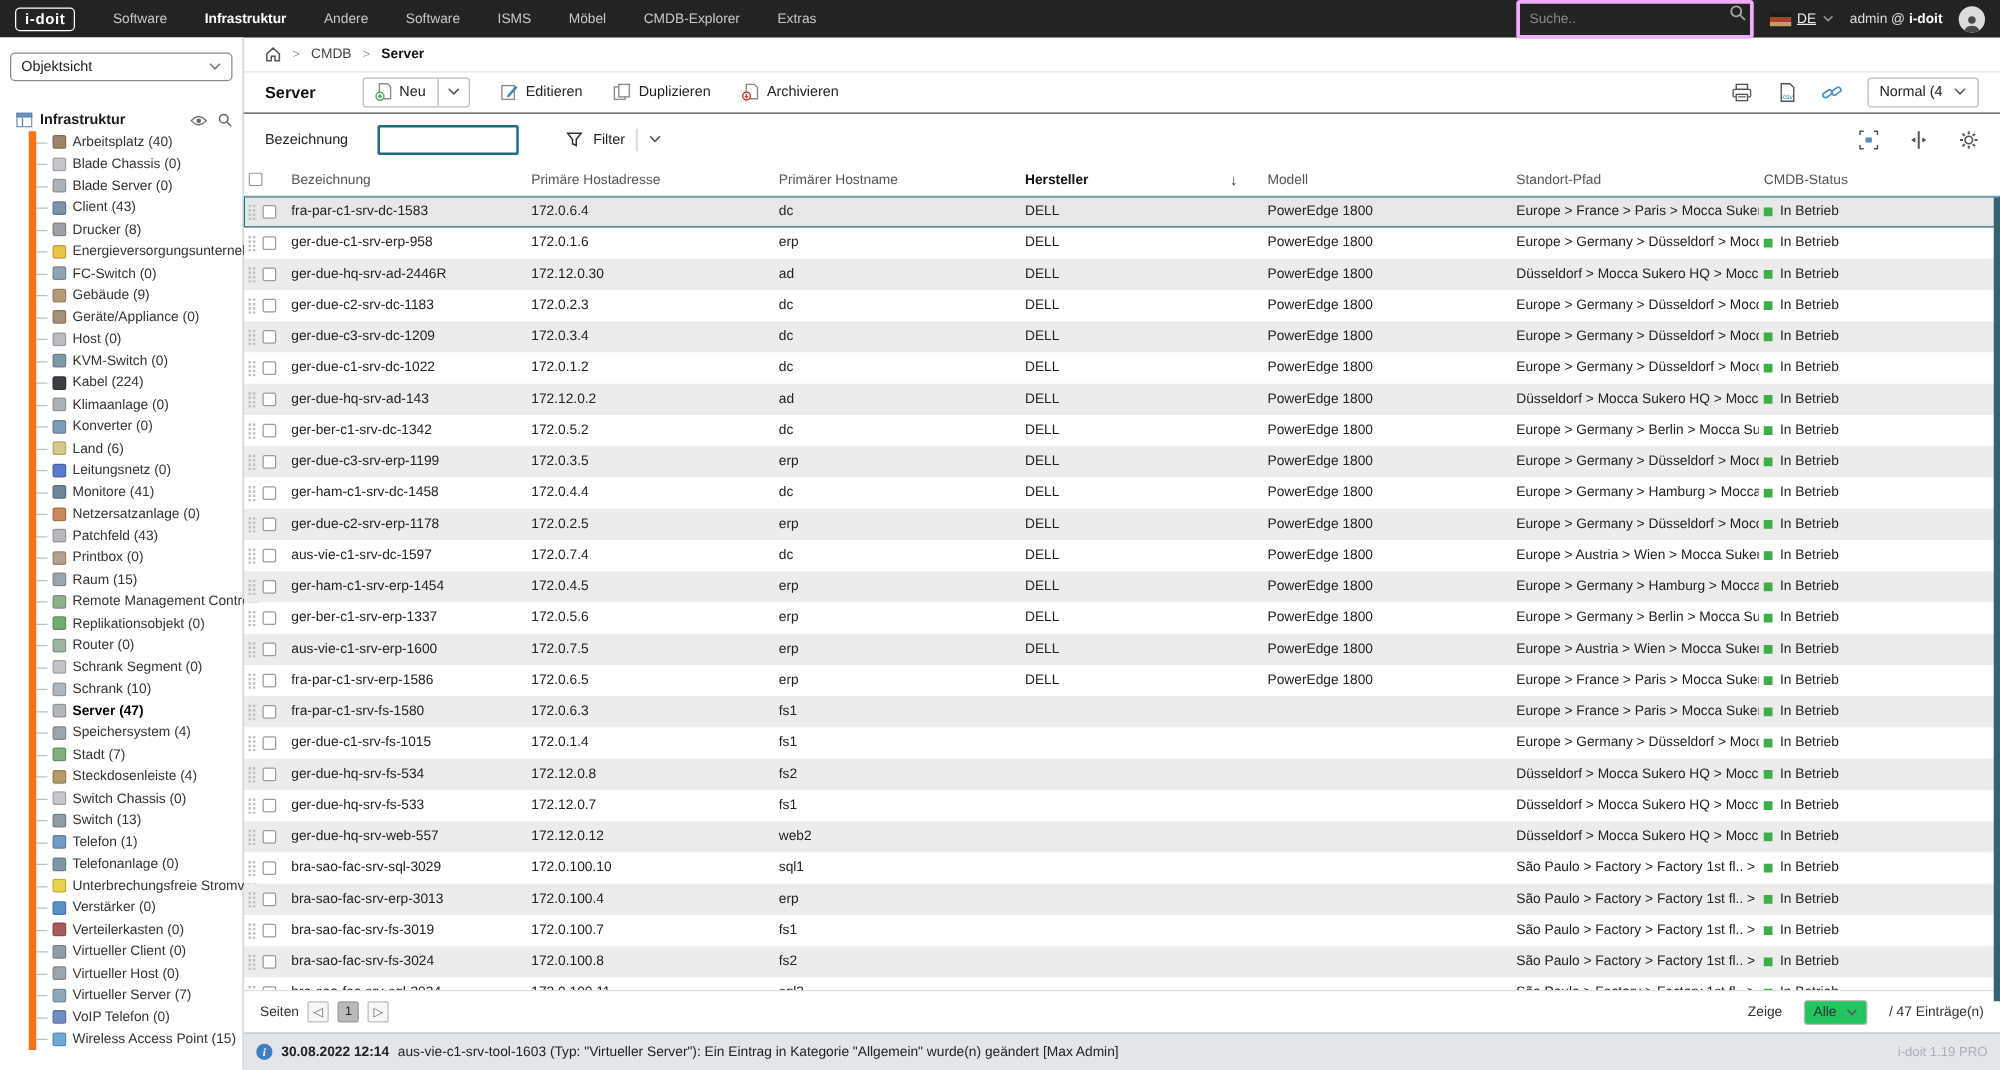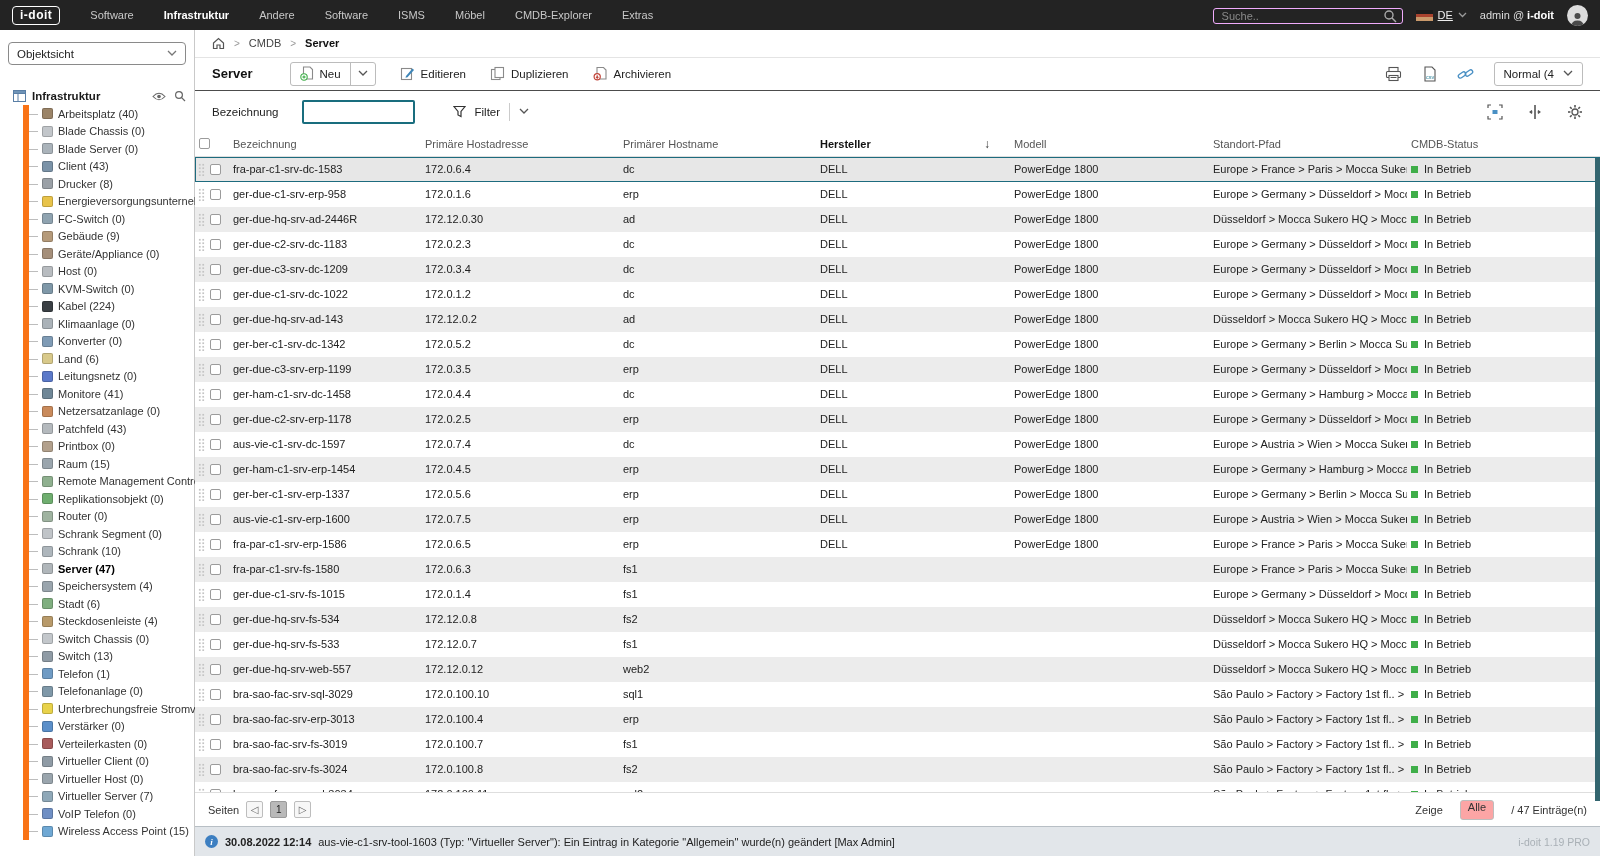--- a/index.html
+++ b/index.html
@@ -9,21 +9,21 @@
   
   .topnav { height:30px; background:#232323; display:flex; align-items:center;
     padding:0 12px; color:#c8c8c8; }
   .logo { border:1.5px solid #fff; border-radius:4px; color:#fff; font-weight:bold;
     font-size:12px; padding:1px 7px 2px; margin-right:30px; letter-spacing:.5px; }
   .menu { display:flex; gap:30px; font-size:11px; }
   .menu-item { cursor:pointer; }
   .menu-item.active { color:#fff; font-weight:bold; }
   .topnav-right { margin-left:auto; display:flex; align-items:center; gap:13px; }
   .searchbox { position:relative; width:190px; }
-  .searchbox input { width:100%; height:16px; background:transparent; border:1px solid #f0abfc;
+  .searchbox input { width:100%; height:31px; background:transparent; border:3px solid #f0abfc;
     border-radius:3px; color:#ddd; font-size:11px; padding:0 24px 0 8px; outline:none;
     font-family:"Liberation Sans",sans-serif; }
   .searchbox input::placeholder { color:#8a8a8a; }
   .searchbox .mag { position:absolute; right:6px; top:3px; }
   .lang { display:flex; align-items:center; gap:5px; font-size:11px; color:#eee;text-decoration:underline; }
   .flag { width:17px; height:11px; display:inline-block;
     background:linear-gradient(#1c1c1c 0 33%, #a8422e 33% 66%, #c9996b 66% 100%); }
   .user { font-size:11px; color:#ddd; white-space:nowrap; }
   .user b { color:#fff; }
   .avatar { width:21px; height:21px; border-radius:50%; background:#dcdcdc;
@@ -108,21 +108,21 @@
 
   
   .pager { height:35px; display:flex; align-items:center; gap:7px; padding:0 13px;
     font-size:11px; color:#333; border-top:1px solid #dedede; background:#fff; }
   .page-btn { width:17px; height:17px; border:1px solid #bdbdbd; border-radius:2px;
     display:flex; align-items:center; justify-content:center; font-size:10px; color:#666;
     background:#f7f7f7; cursor:pointer; }
   .page-btn.current { background:#b9b9b9; color:#222; border-color:#9a9a9a; }
   .pager-right { margin-left:auto; display:flex; align-items:center; gap:17px; }
   .zeige-select { border:1px solid #bdbdbd; border-radius:3px; height:20px; display:flex;
-    align-items:center; gap:8px; padding:0 7px; background:#fca5a5; cursor:pointer;flex-direction:column; }
+    align-items:center; gap:8px; padding:0 7px; background:#22c55e; cursor:pointer; }
   .statusbar { height:30px; background:#e2e6ea; border-top:1px solid #b8bfc5; display:flex;
     align-items:center; padding:0 10px; font-size:11px; color:#222; gap:7px; }
   .info-icon { width:13px; height:13px; border-radius:50%; background:#3d7fc1; color:#fff;
     font-size:9px; font-weight:bold; font-style:italic; display:flex; align-items:center;
     justify-content:center; flex:none; font-family:"Liberation Serif",serif; }
   .statusbar b { font-weight:bold; }
   .version { margin-left:auto; color:#a9b0b6; font-size:10.5px; }
 
   svg { display:block; }
 </style>
@@ -304,21 +304,21 @@
         <li class="active">
           <span class="obj-icon" style="background: rgb(176, 182, 186);"></span>
           <span>Server (47)</span>
         </li>
         <li>
           <span class="obj-icon" style="background: rgb(154, 165, 173);"></span>
           <span>Speichersystem (4)</span>
         </li>
         <li>
           <span class="obj-icon" style="background: rgb(127, 174, 127);"></span>
-          <span>Stadt (6)</span>
+          <span>Stadt (7)</span>
         </li>
         <li>
           <span class="obj-icon" style="background: rgb(184, 154, 106);"></span>
           <span>Steckdosenleiste (4)</span>
         </li>
         <li>
           <span class="obj-icon" style="background: rgb(195, 199, 203);"></span>
           <span>Switch Chassis (0)</span>
         </li>
         <li>

